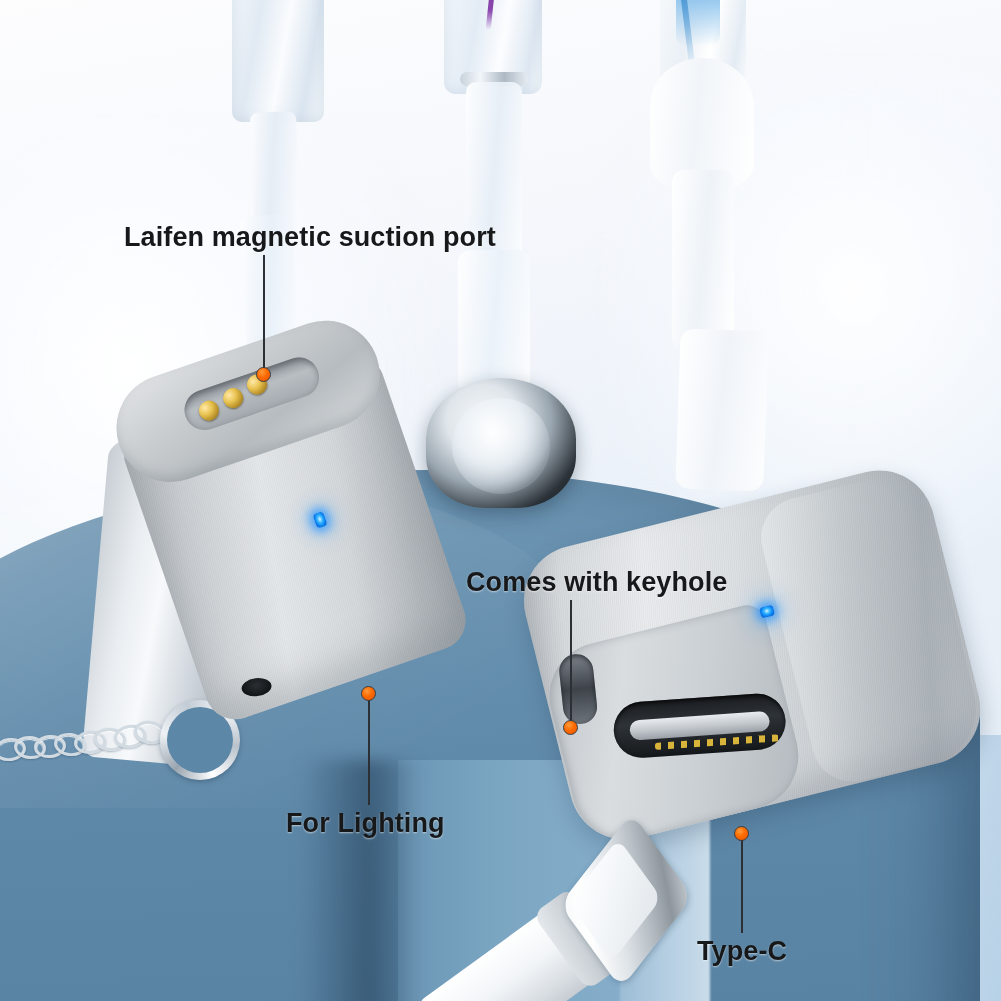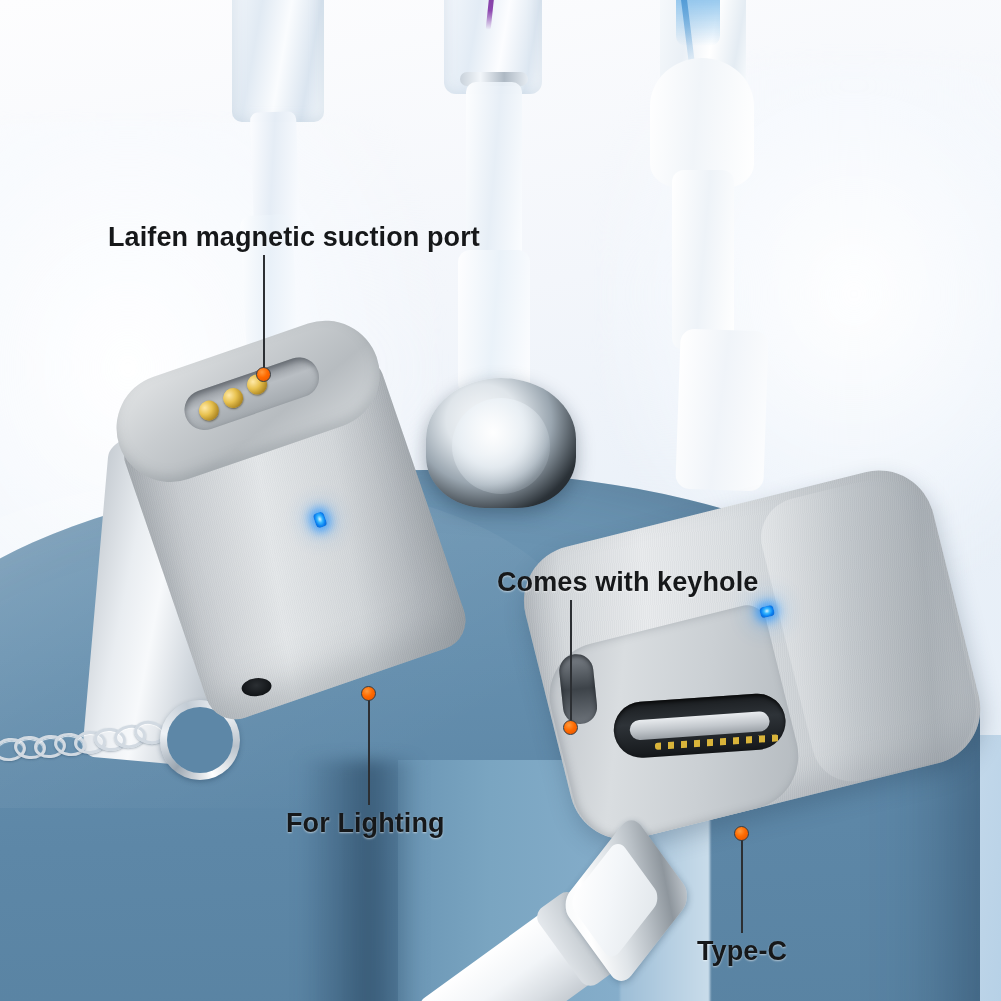--- a/index.html
+++ b/index.html
@@ -525,27 +525,27 @@
   </div>
 
   <div class="cable">
     <div class="cable-shell"></div>
     <div class="cable-collar"></div>
     <div class="cable-tip"></div>
     <div class="cable-tip-face"></div>
   </div>
 
   <div>
-    <div class="callout-label" style="left:108px; top:222px;">Laifen magnetic suction port</div>
+    <div class="callout-label" style="left:124px; top:222px;">Laifen magnetic suction port</div>
     <div class="leader" style="left:263px; top:255px; height:120px;"></div>
     <div class="dot" style="left:256px; top:367px;"></div>
   </div>
 
   <div>
-    <div class="callout-label" style="left:497px; top:567px;">Comes with keyhole</div>
+    <div class="callout-label" style="left:466px; top:567px;">Comes with keyhole</div>
     <div class="leader" style="left:570px; top:600px; height:128px;"></div>
     <div class="dot" style="left:563px; top:720px;"></div>
   </div>
 
   <div>
     <div class="callout-label" style="left:286px; top:808px;">For Lighting</div>
     <div class="leader" style="left:368px; top:700px; height:105px;"></div>
     <div class="dot" style="left:361px; top:686px;"></div>
   </div>
 

